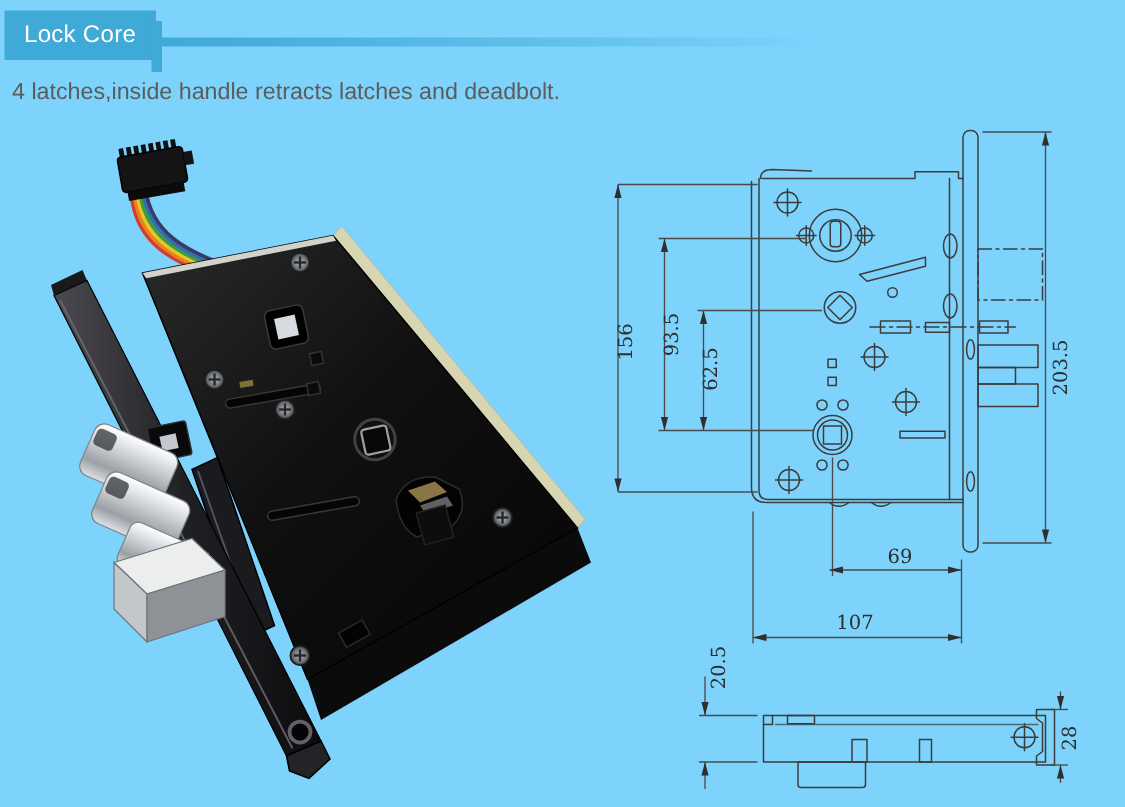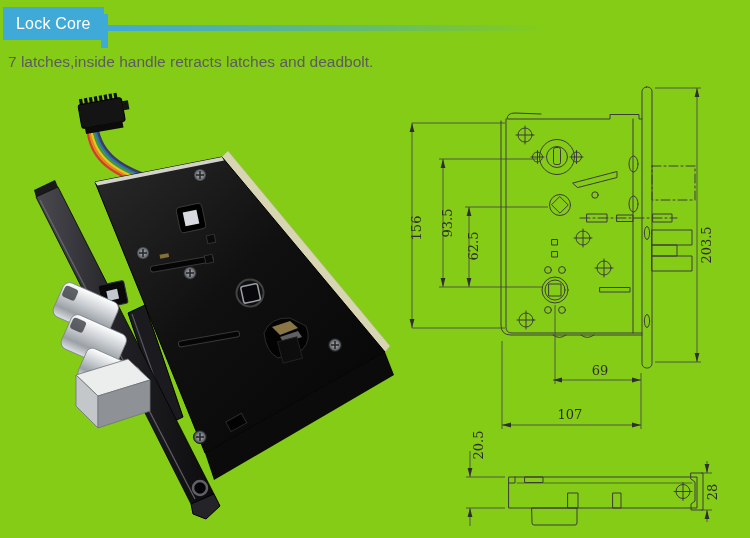--- a/index.html
+++ b/index.html
@@ -1,16 +1,16 @@
 <!DOCTYPE html>
 <html><head>
 <meta charset="utf-8">
 <style>
   html,body{margin:0;padding:0;background:#ffffff;}
-  .page{position:relative;width:750px;height:538px;background:#84cc16;overflow:hidden;
+  .page{position:relative;width:750px;height:538px;background:#7dd3fc;overflow:hidden;
         font-family:"Liberation Sans",sans-serif;}
   .badge{position:absolute;left:3px;top:7px;background:#3fa9d8;color:#ffffff;
          font-size:16px;line-height:33px;padding:0 13px;letter-spacing:.2px;}
   .accent-bar{position:absolute;left:101px;top:14px;width:7px;height:34px;background:#3fa9d8;}
   .accent-line{position:absolute;left:108px;top:25px;width:437px;height:6px;
          background:linear-gradient(to right,#3fa9d8 0%,rgba(63,169,216,.45) 60%,rgba(255,255,255,0) 100%);}
   .desc{position:absolute;left:8px;top:53px;margin:0;font-size:15.5px;color:#5c5c5c;}
   .photo{position:absolute;left:28px;top:85px;}
   .drawing{position:absolute;left:405px;top:83px;}
   .dim{font-family:"DejaVu Serif",serif;font-size:13px;fill:#2e2e2e;}
@@ -19,21 +19,21 @@
 <body>
 
 <div class="page">
 
   <div>
     <span class="badge">Lock Core</span>
     <span class="accent-bar"></span>
     <span class="accent-line"></span>
   </div>
 
-  <p class="desc">7 latches,inside handle retracts latches and deadbolt.</p>
+  <p class="desc">4 latches,inside handle retracts latches and deadbolt.</p>
 
   <svg class="photo" width="382" height="453" viewBox="0 0 382 453">
     <defs>
       <linearGradient id="gBody" x1="0" y1="0" x2="1" y2="1">
         <stop offset="0" stop-color="#2a2a2a"></stop>
           <stop offset=".45" stop-color="#101010"></stop>
           <stop offset="1" stop-color="#050505"></stop>
       </linearGradient>
       <linearGradient id="gPlate" x1="0" y1="0" x2="1" y2="0">
         <stop offset="0" stop-color="#4a4a50"></stop>

